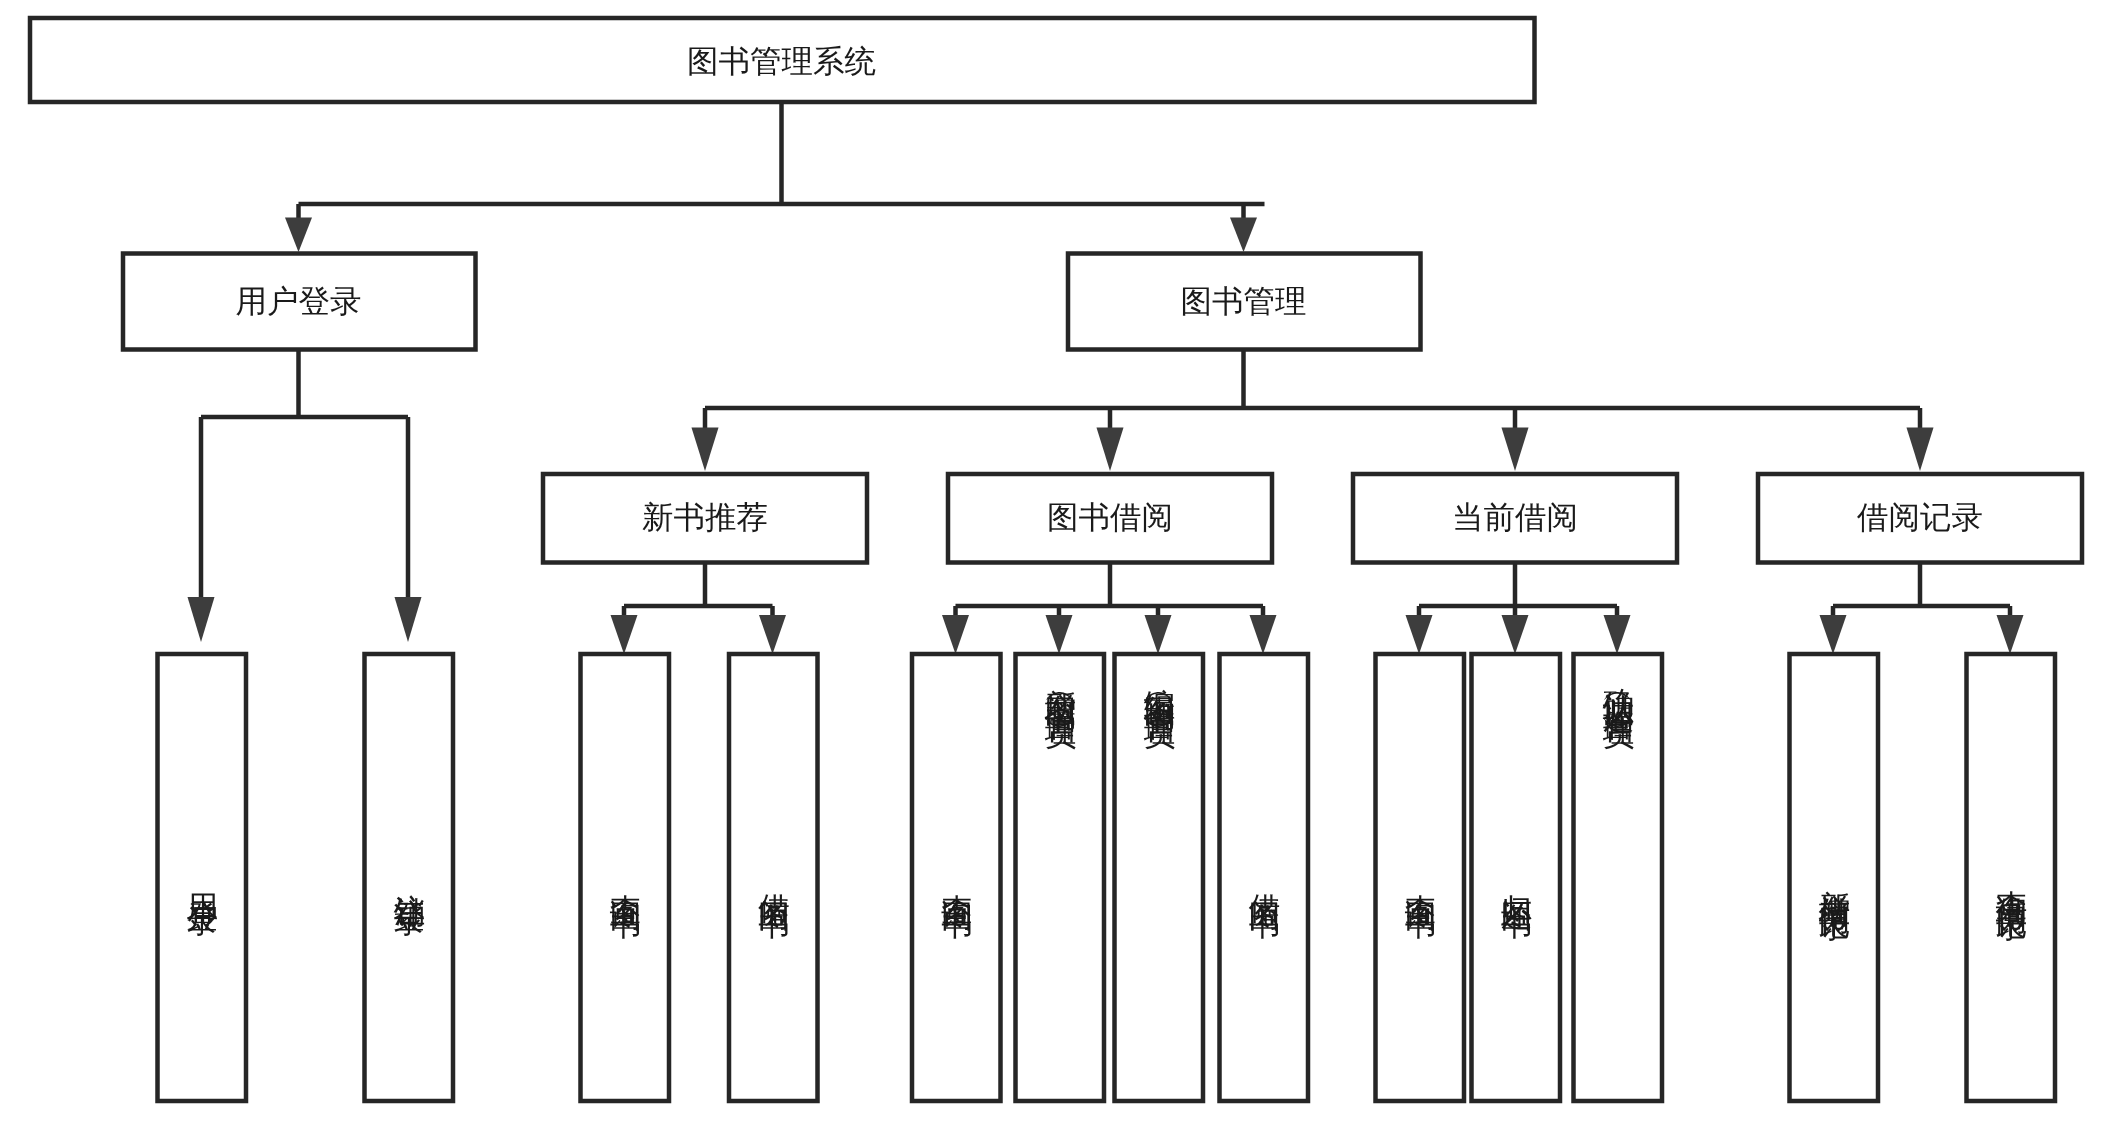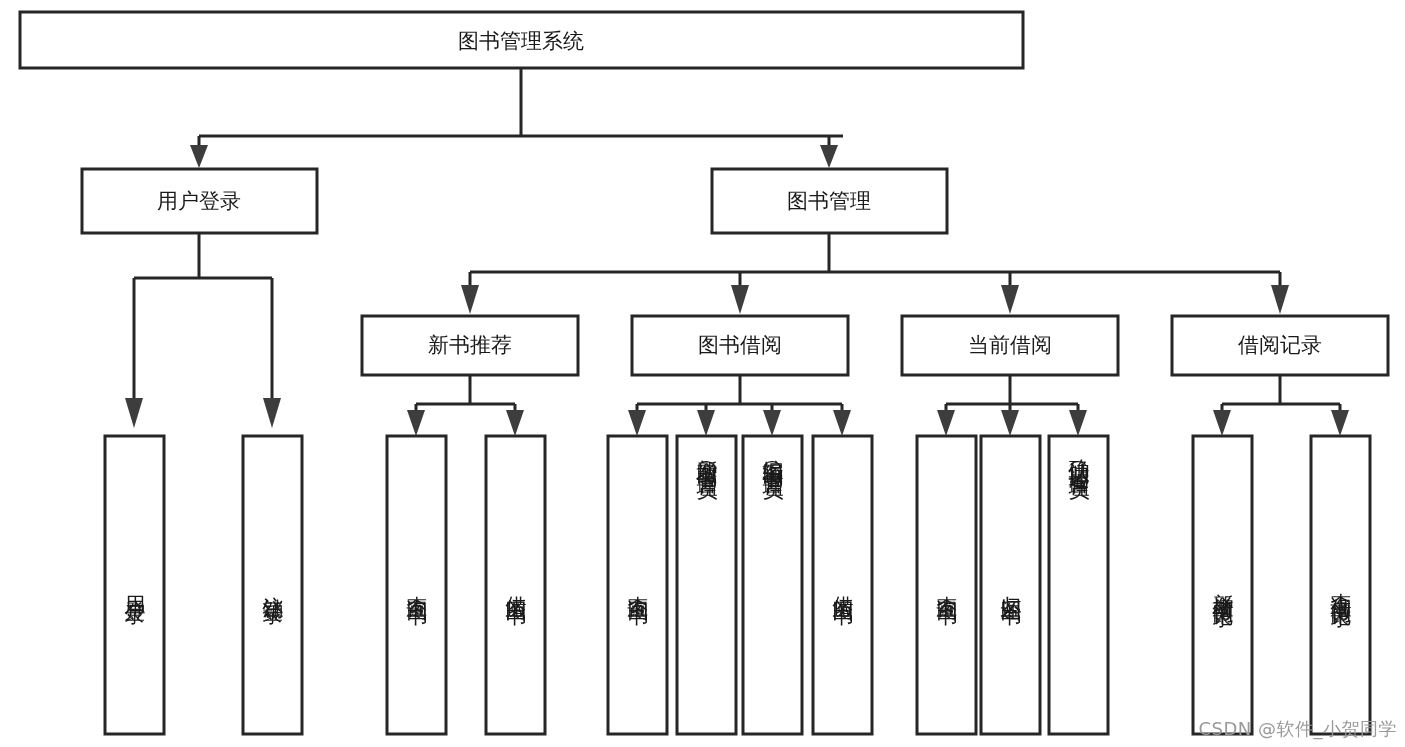--- a/index.html
+++ b/index.html
@@ -209,15 +209,14 @@
   </div>
 
   <div class="vlabel-wrap" style="left:1193px; top:436px; width:59px; height:298px; align-items:center;">
     <span class="vlabel-text">新增借阅记录</span>
   </div>
 
   <div class="vlabel-wrap" style="left:1311px; top:436px; width:59px; height:298px; align-items:center;">
     <span class="vlabel-text">查询借阅记录</span>
   </div>
 
-  <div class="watermark">CSDN @软件_小贺同学</div>
 
 </div>
 
 </body></html>

